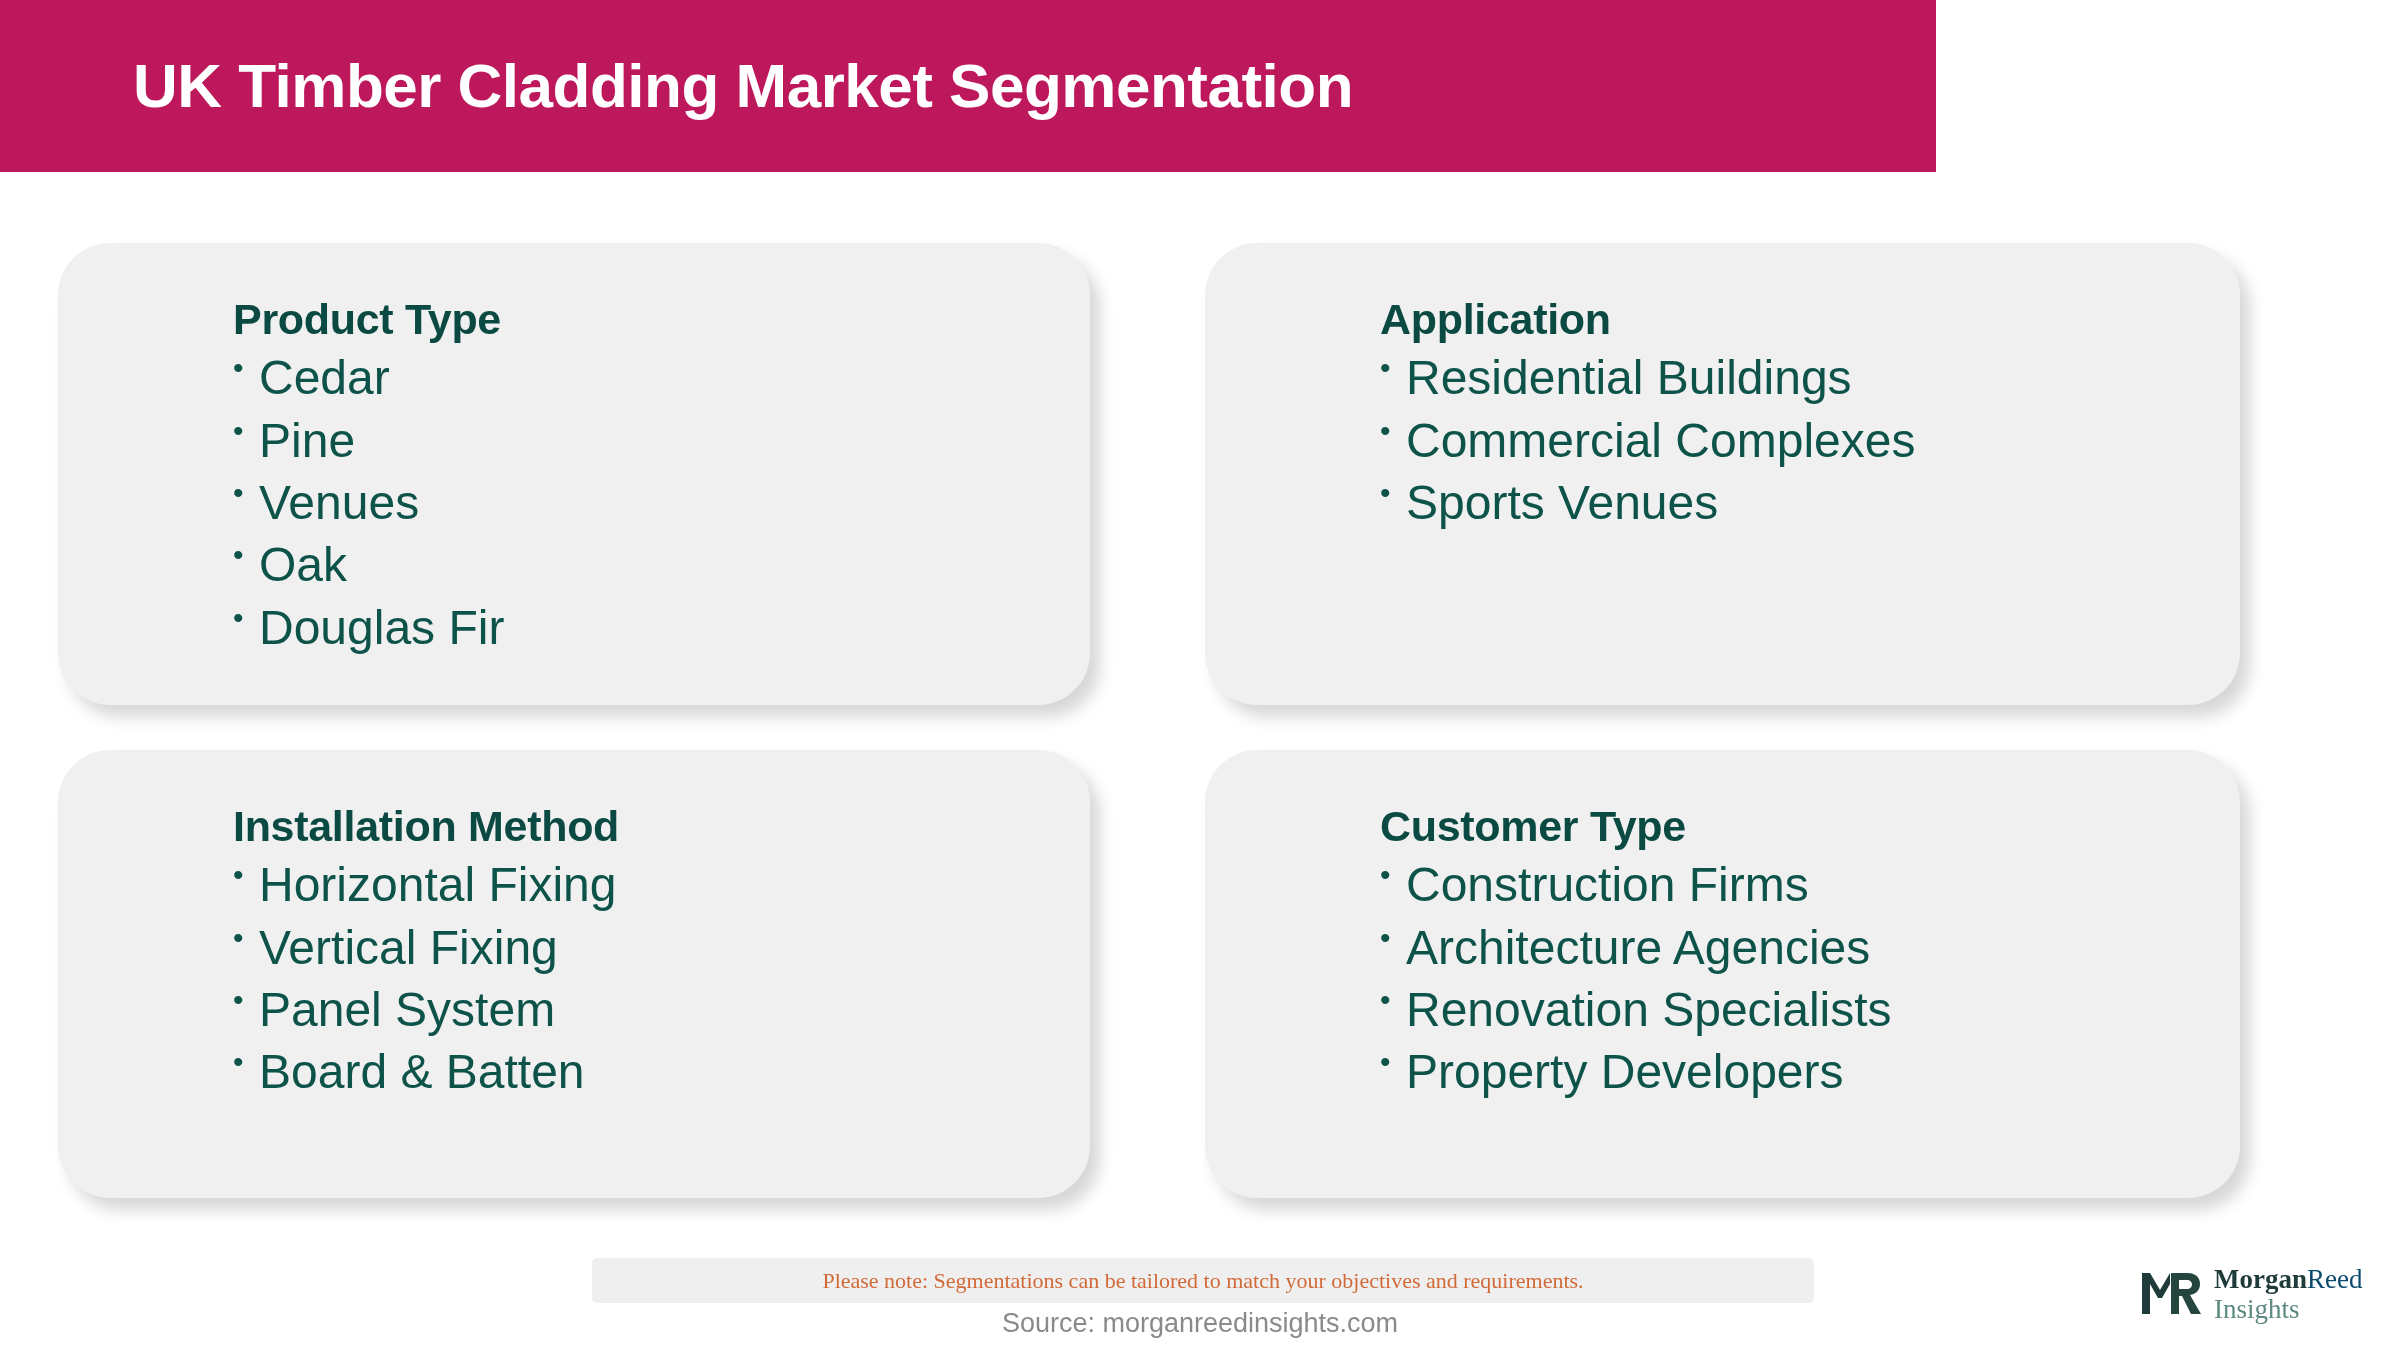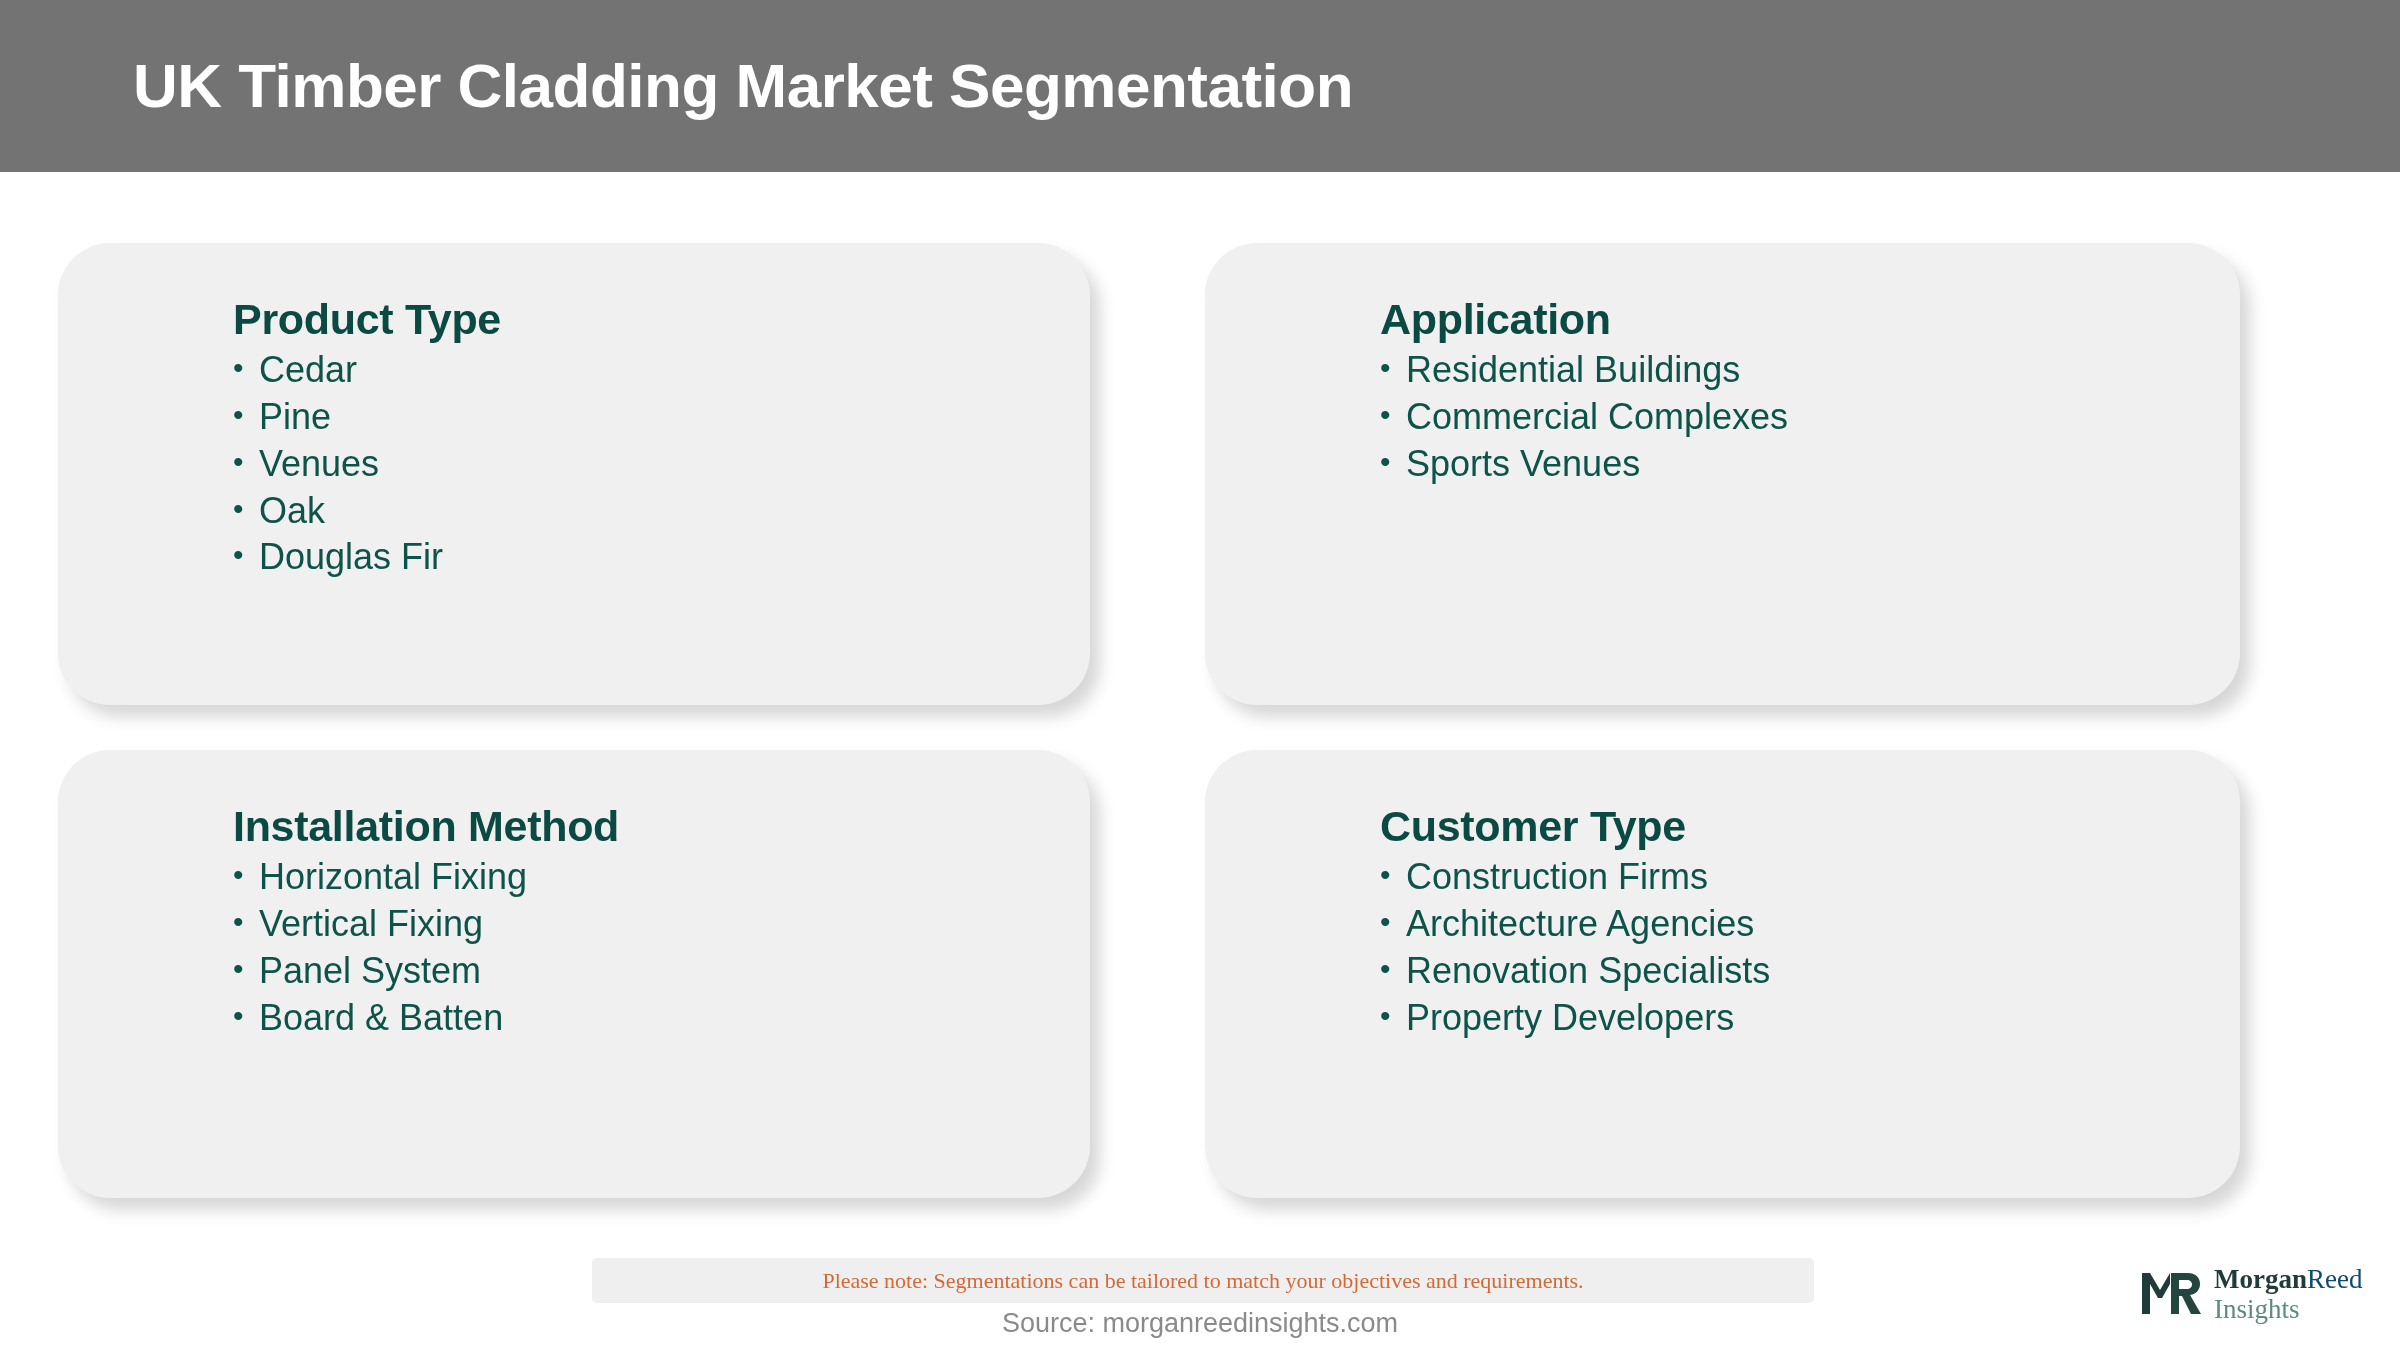--- a/index.html
+++ b/index.html
@@ -15,22 +15,22 @@
   .slide {
     position:relative;
     width:2400px; height:1350px;
     background:#ffffff;
   }
 
   
   .header {
     position:absolute;
     left:0; top:0;
-    width:2400px; height:172px;
-    background:#737373;
+    width:1936px; height:172px;
+    background:#be185d;
     display:flex;
     align-items:center;
     text-align:right;
   }
   .header-title {
     margin-left:133px;
     color:#ffffff;
     font-size:62px;
     font-weight:bold;
     letter-spacing:-0.5px;
@@ -63,21 +63,21 @@
     font-weight:bold;
     line-height:1.12;
     letter-spacing:-0.3px;
     white-space:nowrap;
     margin-bottom:4px;
   }
 
   .card-list { list-style:none; }
   .card-list li {
     color:#0d5349;
-    font-size:36px;
+    font-size:48px;
     font-weight:400;
     line-height:1.3;
     white-space:nowrap;
     padding-left:26px;
     position:relative;
   }
   .card-list li::before {
     content:"\2022";
     position:absolute;
     left:0; top:0;

